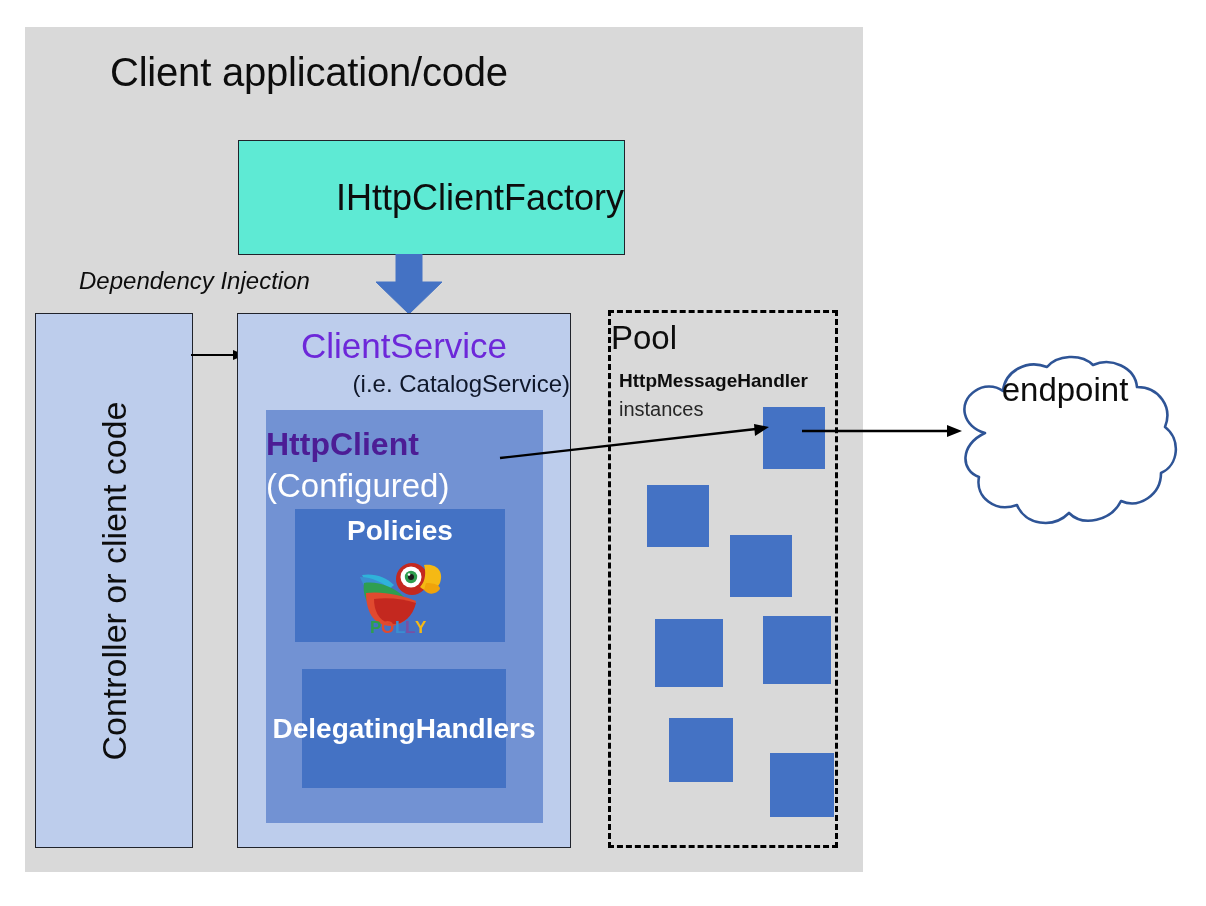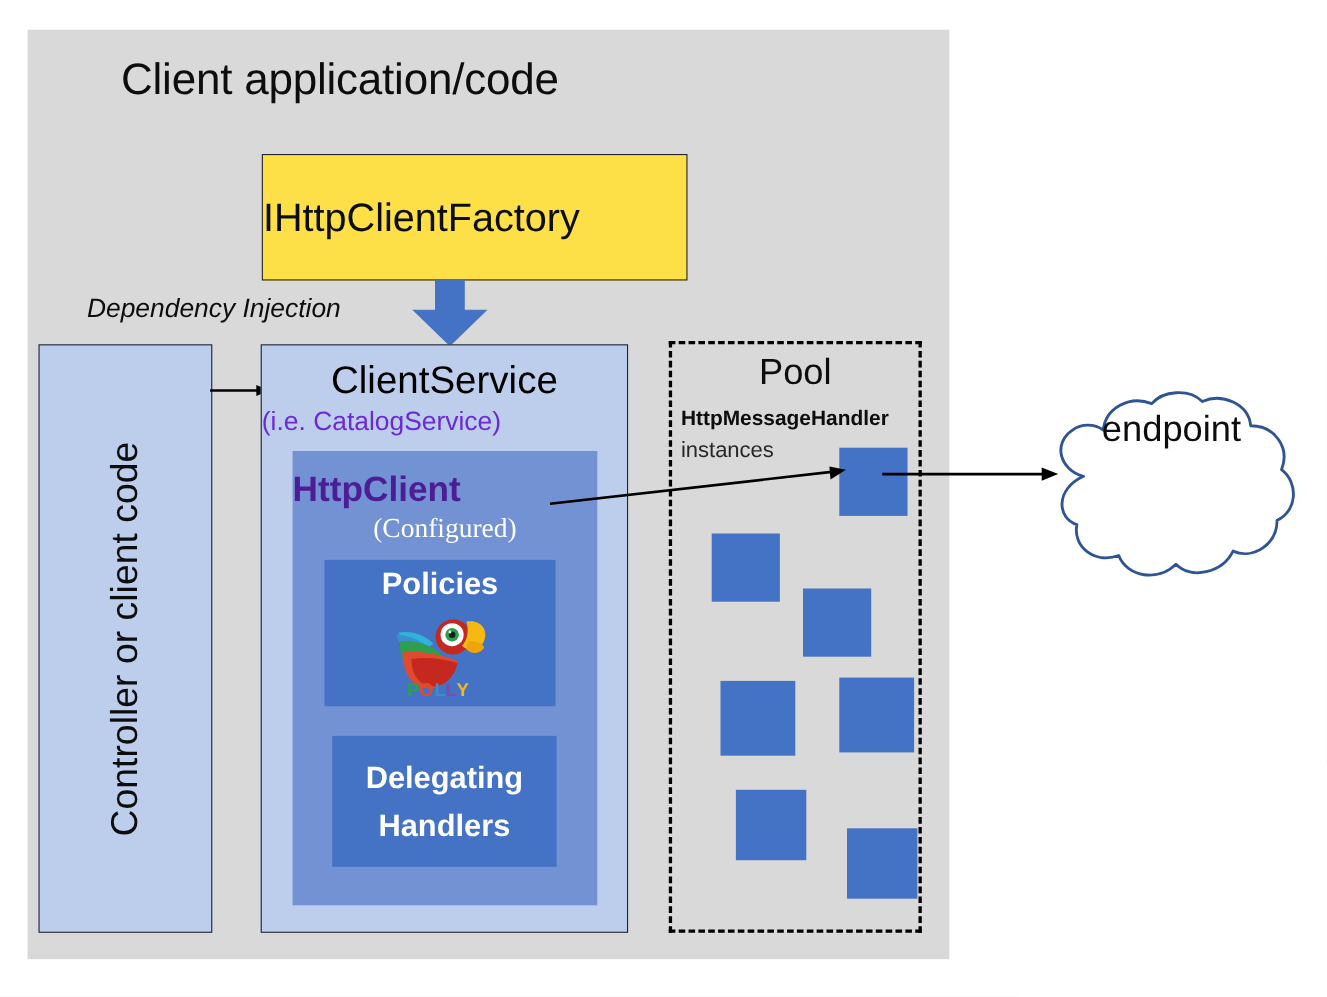--- a/index.html
+++ b/index.html
@@ -39,26 +39,26 @@
     margin-left: 42px;
   }
 
   
   .factory-box {
     position: absolute;
     left: 238px;
     top: 140px;
     width: 387px;
     height: 115px;
-    background: #fde047;
+    background: #5eead4;
     border: 1.5px solid #20232b;
     box-sizing: border-box;
     display: flex;
     align-items: center;
-    justify-content: flex-start;
+    justify-content: flex-end;
   }
   .factory-box span {
     font-size: 36px;
     color: #0d0d0d;
     white-space: nowrap;
   }
 
   
   .di-label {
     position: absolute;
@@ -119,31 +119,31 @@
     border: 1.5px solid #20232b;
     box-sizing: border-box;
   }
   .clientservice-title {
     position: absolute;
     left: 0;
     right: 0;
     top: 14px;
     text-align: center;
     font-size: 35px;
-    color: #000000;
+    color: #6d28d9;
     line-height: 1.0;
   }
   .clientservice-sub {
     position: absolute;
     left: 0;
     right: 0;
     top: 56px;
-    text-align: left;
+    text-align: right;
     font-size: 24px;
-    color: #6d28d9;
+    color: #0f172a;
   }
 
   
   .httpclient-box {
     position: absolute;
     left: 28px;
     top: 96px;
     width: 277px;
     height: 413px;
     background: #7292d3;
@@ -156,24 +156,22 @@
     text-align: left;
     font-size: 32px;
     font-weight: bold;
     color: #4c1d95;
   }
   .httpclient-sub {
     position: absolute;
     left: 0;
     right: 0;
     top: 57px;
-    text-align: center;
-    font-size: 25px;
+    font-size: 33px;
     color: #ffffff;
-    font-family: Liberation Serif, serif;
   }
 
   
   .policies-box {
     position: absolute;
     left: 29px;
     top: 99px;
     width: 210px;
     height: 133px;
     background: #4472c4;
@@ -199,21 +197,21 @@
 
   
   .handlers-box {
     position: absolute;
     left: 36px;
     top: 259px;
     width: 204px;
     height: 119px;
     background: #4472c4;
     display: flex;
-    flex-direction: column;
+    flex-direction: row;
     align-items: center;
     justify-content: center;
   }
   .handlers-box span {
     font-size: 28px;
     font-weight: bold;
     color: #ffffff;
     line-height: 1.55;
   }
 
@@ -225,21 +223,21 @@
     width: 230px;
     height: 538px;
     border: 3px dashed #000000;
     box-sizing: border-box;
   }
   .pool-title {
     position: absolute;
     left: 0;
     right: 0;
     top: 6px;
-    text-align: center;
+    text-align: left;
     font-size: 33px;
     color: #0d0d0d;
   }
   .pool-sub-bold {
     position: absolute;
     left: 8px;
     top: 57px;
     font-size: 19px;
     font-weight: bold;
     color: #0d0d0d;

